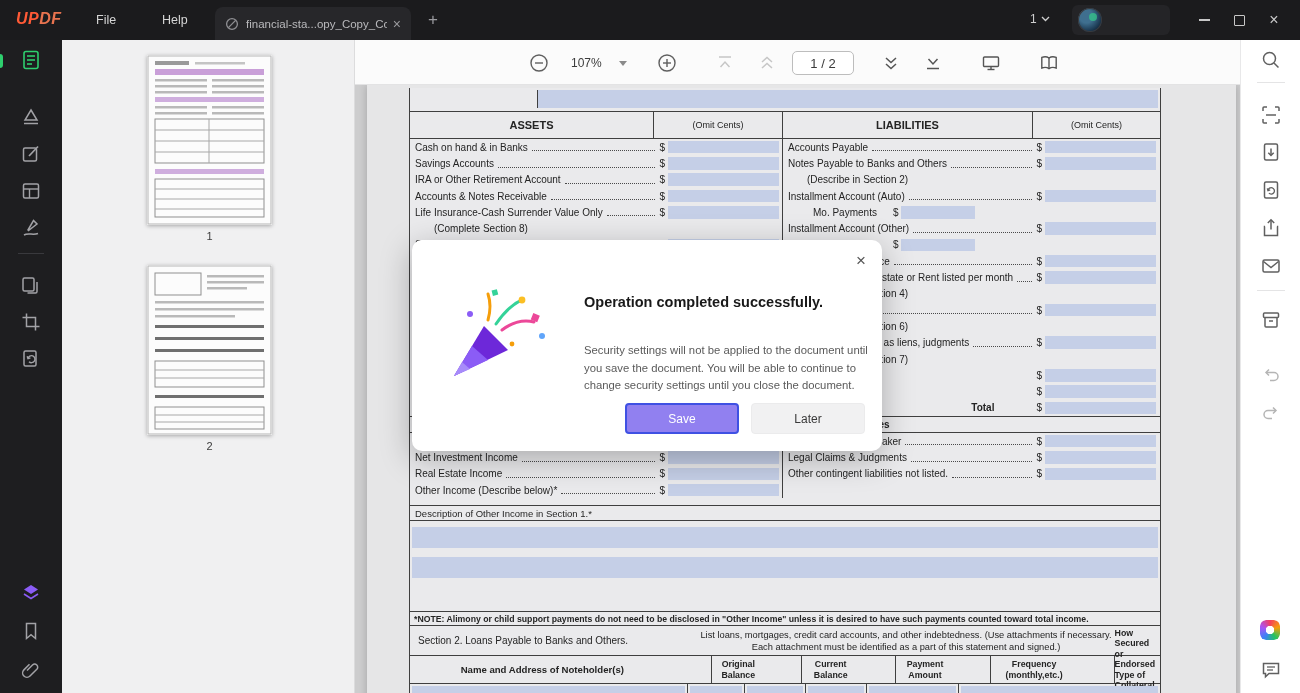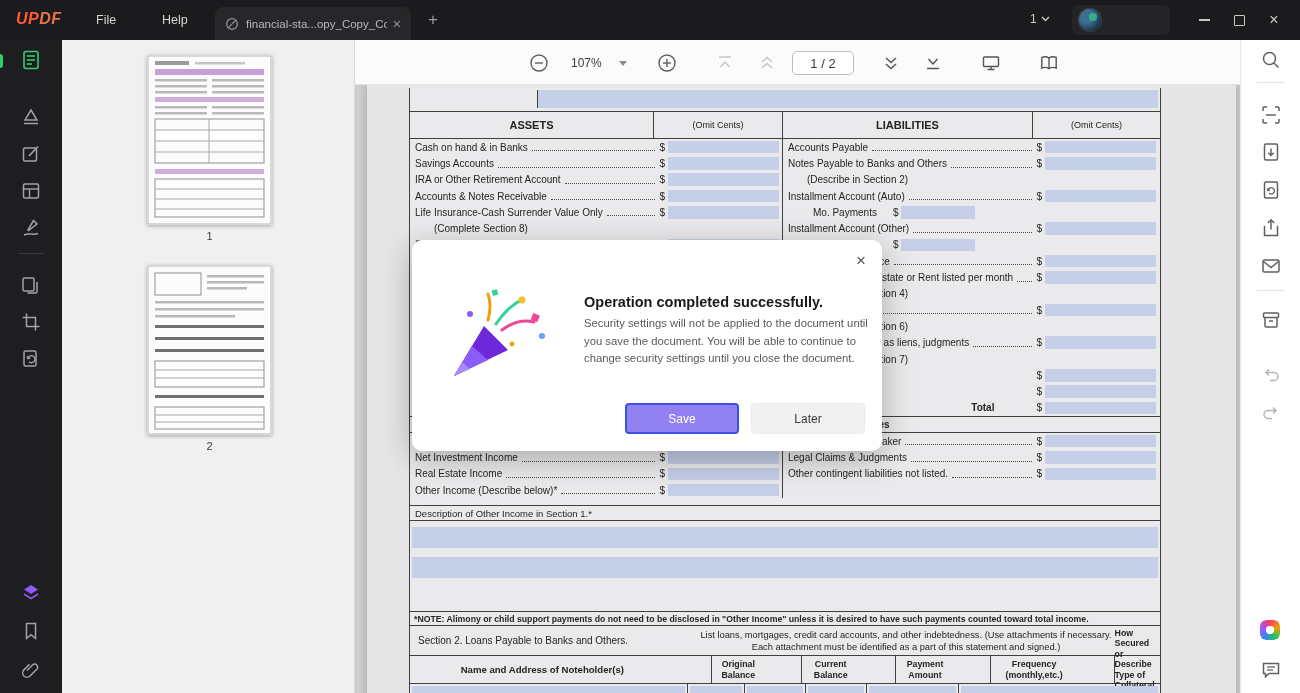--- a/index.html
+++ b/index.html
@@ -102,21 +102,21 @@
   .tfcell.c0 { border-left:none; width:277px; }
   .tfcell.c1 { width:57px; } .tfcell.c2 { width:61px; } .tfcell.c3 { width:61px; }
   .tfcell.c4 { width:92px; } .tfcell.c5 { flex:1; }
   .bluecell { width:100%; height:100%; background:#c5cfe7; }
 
   
   .dialog { position:absolute; left:412px; top:240px; width:470px; height:211px; background:#ffffff; border-radius:10px; box-shadow:0 8px 32px rgba(0,0,0,.28); z-index:40; }
   .dlg-close { position:absolute; right:16px; top:12px; font-size:17px; color:#555; line-height:1; }
   .popper { position:absolute; left:28px; top:44px; }
   .dlg-title { position:absolute; left:172px; top:54px; font-size:14.5px; font-weight:bold; color:#191919; }
-  .dlg-body { position:absolute; left:172px; top:75px; width:284px; font-size:11.3px; line-height:1.55; color:#5a5a5a; }
+  .dlg-body { position:absolute; left:172px; top:102px; width:284px; font-size:11.3px; line-height:1.55; color:#5a5a5a; }
   .dlg-buttons { position:absolute; right:17px; bottom:17px; display:flex; gap:12px; }
   .btn { width:114px; height:31px; border-radius:4px; font-size:12px; display:flex; align-items:center; justify-content:center; font-family:"Liberation Sans", sans-serif; }
   .btn-save { background:#9180f0; border:2px solid #3f51e3; color:#ffffff; }
   .btn-later { background:#f1f1f2; border:1px solid #ebebec; color:#3a3a3a; }
 
   svg { display:block; }
 </style>
 </head>
 <body>
 
@@ -623,21 +623,21 @@
             </div>
             <div class="thcell c3">
               <div>Payment</div>
               <div>Amount</div>
             </div>
             <div class="thcell c4">
               <div>Frequency</div>
               <div>(monthly,etc.)</div>
             </div>
             <div class="thcell c5">
-              <div>How Secured or Describe</div>
+              <div>How Secured or Endorsed</div>
               <div>Type of Collateral if applicable.</div>
             </div>
           </div>
         <div class="tbl-fields" id="tbl-fields">
             <div class="tfcell c0">
               <div class="bluecell"></div>
             </div>
             <div class="tfcell c1">
               <div class="bluecell"></div>
             </div>

